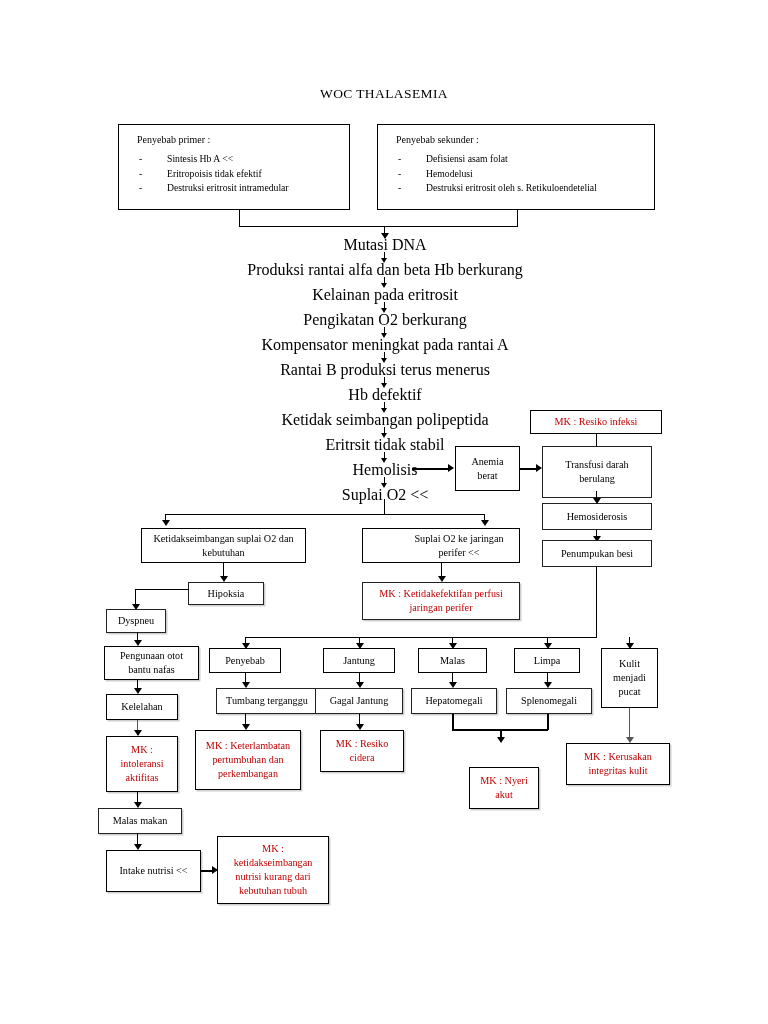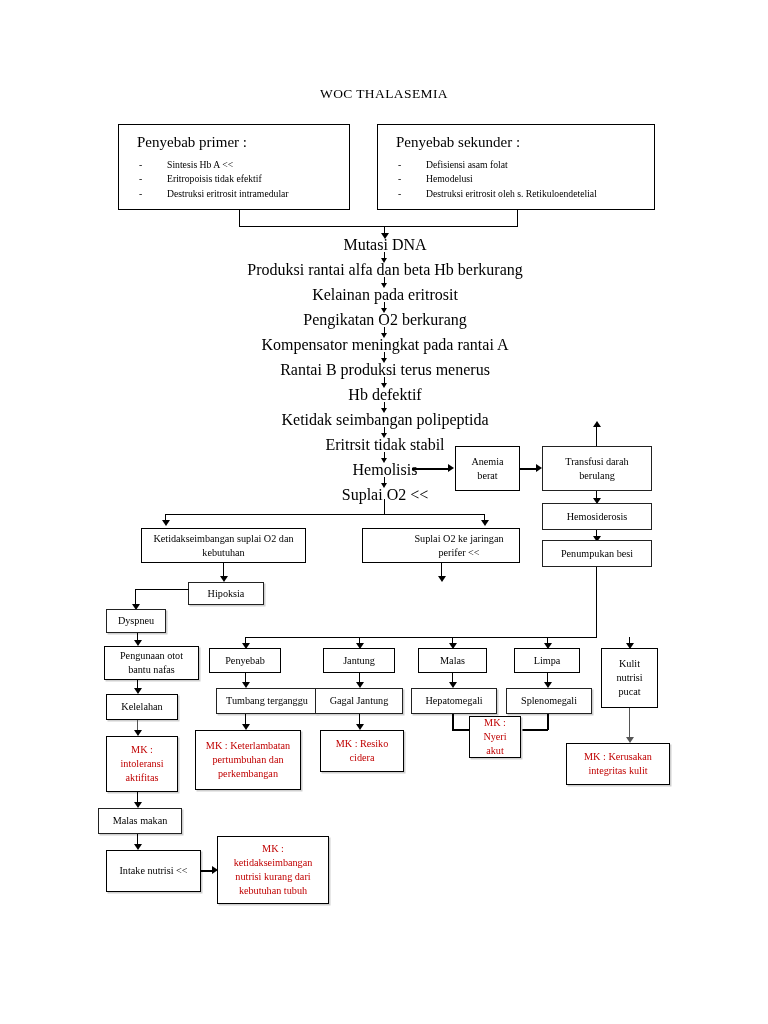--- a/index.html
+++ b/index.html
@@ -44,21 +44,21 @@
   
   .causebox{
     position:absolute;
     box-sizing:border-box;
     border:1.6px solid #000;
     background:#fff;
     font-size:9.6px;
     line-height:1.1;
     padding:9px 10px 6px 12px;
   }
-  .causebox .hd{margin:0 0 9px 6px;font-size:15px;}
+  .causebox .hd{margin:0 0 9px 6px;font-size:10px;}
   .causebox ul{list-style:none;margin:0;padding:0;}
   .causebox li{
     position:relative;
     margin:0 0 4px 0;
     padding-left:36px;
     font-size:9.7px;
   }
   .causebox li .dash{
     position:absolute;left:8px;top:0;
   }
@@ -178,25 +178,26 @@
   <div class="chain" style="left:385px;top:486px;">Suplai O2 &lt;&lt;</div>
 
   <div class="ln hl thick" style="left:412px;top:468px;width:38px;"></div>
   <div class="arwR" style="left:448px;top:464px;"></div>
 
   <div class="box" style="left:455px;top:446px;width:65px;height:45px;">Anemia berat</div>
 
   <div class="ln hl thick" style="left:520px;top:468px;width:18px;"></div>
   <div class="arwR" style="left:536px;top:464px;"></div>
 
-  <div class="box thin" style="left:542px;top:446px;width:110px;height:45px;">Transfusi darah berulang</div>
+  <div class="box thin" style="left:542px;top:446px;width:110px;height:52px;">Transfusi darah berulang</div>
 
   <div class="ln vl" style="left:596px;top:427px;height:19px;"></div>
   <div class="arwU" style="left:592.5px;top:421px;"></div>
 
+  <div class="box mk" style="left:530px;top:410px;width:132px;height:24px;">MK : Resiko infeksi</div>
 
   <div class="ln vl" style="left:596px;top:491px;height:9px;"></div>
   <div class="arw" style="left:592.5px;top:498px;"></div>
 
   <div class="box thin" style="left:542px;top:503px;width:110px;height:27px;">Hemosiderosis</div>
 
   <div class="ln vl" style="left:596px;top:530px;height:9px;"></div>
   <div class="arw" style="left:592.5px;top:536px;"></div>
 
   <div class="box thin" style="left:542px;top:540px;width:110px;height:27px;">Penumpukan besi</div>
@@ -217,20 +218,21 @@
   <div class="ln vl" style="left:223px;top:563px;height:14px;"></div>
   <div class="arw" style="left:219.5px;top:576px;"></div>
   <div class="box thin shadow" style="left:188px;top:582px;width:76px;height:23px;">Hipoksia</div>
 
   <div class="ln hl" style="left:135px;top:589px;width:54px;"></div>
   <div class="ln vl" style="left:135px;top:589px;height:16px;"></div>
   <div class="arw" style="left:131.5px;top:604px;"></div>
 
   <div class="ln vl" style="left:441px;top:563px;height:14px;"></div>
   <div class="arw" style="left:437.5px;top:576px;"></div>
+  <div class="box thin shadow mk" style="left:362px;top:582px;width:158px;height:38px;">MK : Ketidakefektifan perfusi jaringan perifer</div>
 
   <div class="box thin shadow" style="left:106px;top:609px;width:60px;height:24px;">Dyspneu</div>
 
   <div class="ln vl" style="left:137px;top:633px;height:9px;"></div>
   <div class="arw" style="left:133.5px;top:640px;"></div>
 
   <div class="box shadow" style="left:104px;top:646px;width:95px;height:34px;">Pengunaan otot bantu nafas</div>
 
   <div class="ln vl" style="left:137px;top:680px;height:10px;"></div>
   <div class="arw" style="left:133.5px;top:688px;"></div>
@@ -267,21 +269,21 @@
   <div class="arw" style="left:448.5px;top:643px;"></div>
   <div class="ln vl" style="left:547px;top:637px;height:8px;"></div>
   <div class="arw" style="left:543.5px;top:643px;"></div>
   <div class="ln vl" style="left:629px;top:637px;height:8px;"></div>
   <div class="arw" style="left:625.5px;top:643px;"></div>
 
   <div class="box" style="left:209px;top:648px;width:72px;height:25px;">Penyebab</div>
   <div class="box" style="left:323px;top:648px;width:72px;height:25px;">Jantung</div>
   <div class="box" style="left:418px;top:648px;width:69px;height:25px;">Malas</div>
   <div class="box" style="left:514px;top:648px;width:66px;height:25px;">Limpa</div>
-  <div class="box" style="left:601px;top:648px;width:57px;height:60px;">Kulit nutrisi pucat</div>
+  <div class="box" style="left:601px;top:648px;width:57px;height:60px;">Kulit menjadi pucat</div>
 
   <div class="ln vl" style="left:245px;top:673px;height:11px;"></div>
   <div class="arw" style="left:241.5px;top:682px;"></div>
   <div class="ln vl" style="left:359px;top:673px;height:11px;"></div>
   <div class="arw" style="left:355.5px;top:682px;"></div>
   <div class="ln vl" style="left:452px;top:673px;height:11px;"></div>
   <div class="arw" style="left:448.5px;top:682px;"></div>
   <div class="ln vl" style="left:547px;top:673px;height:11px;"></div>
   <div class="arw" style="left:543.5px;top:682px;"></div>
 
@@ -299,16 +301,16 @@
   <div class="ln vl thick" style="left:547px;top:714px;height:16px;"></div>
   <div class="ln hl thick" style="left:452px;top:729px;width:96px;"></div>
   <div class="ln vl thick" style="left:500px;top:729px;height:10px;"></div>
   <div class="arw" style="left:496.5px;top:737px;"></div>
 
   <div class="ln vl grey" style="left:629px;top:708px;height:32px;"></div>
   <div class="arw grey" style="left:625.5px;top:737px;"></div>
 
   <div class="box shadow mk" style="left:195px;top:730px;width:106px;height:60px;">MK : Keterlambatan pertumbuhan dan perkembangan</div>
   <div class="box shadow mk" style="left:320px;top:730px;width:84px;height:42px;">MK : Resiko cidera</div>
-  <div class="box shadow mk" style="left:469px;top:716px;width:52px;height:42px;">MK : Nyeri akut</div>
+  <div class="box shadow mk" style="left:469px;top:767px;width:70px;height:42px;">MK : Nyeri akut</div>
   <div class="box shadow mk" style="left:566px;top:743px;width:104px;height:42px;">MK : Kerusakan integritas kulit</div>
 
 </div>
 
 </body></html>

